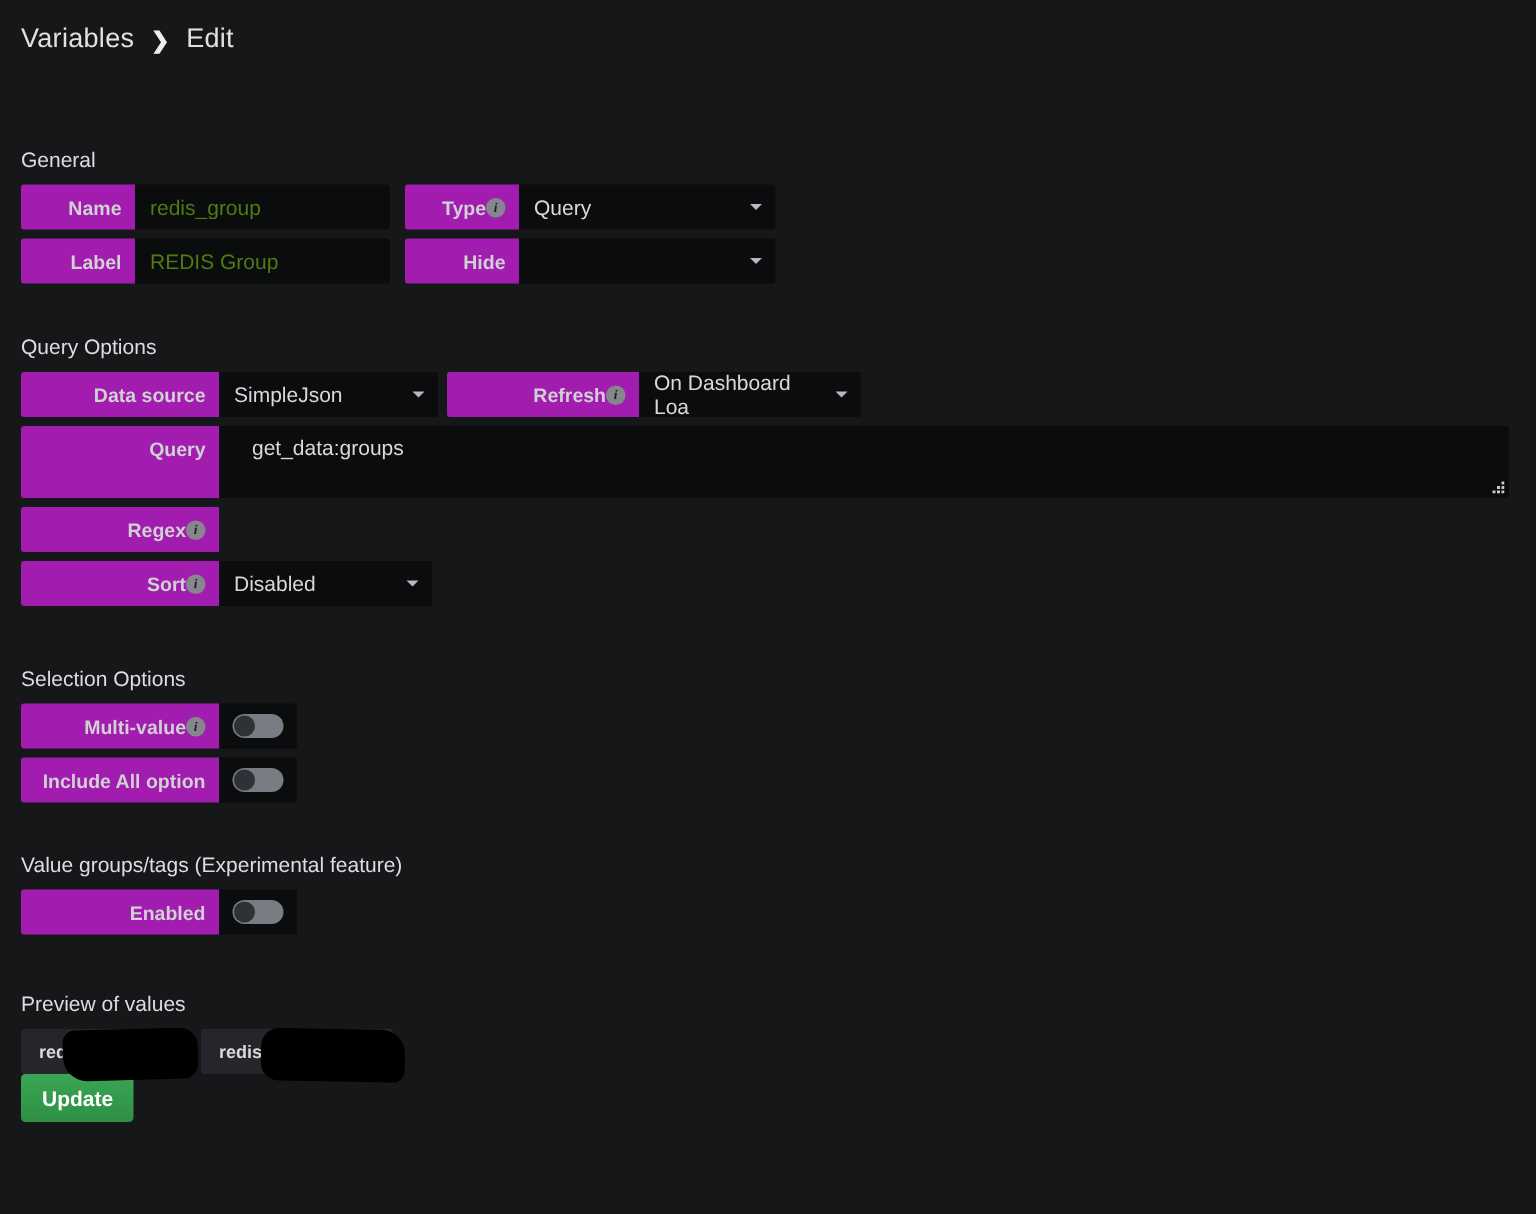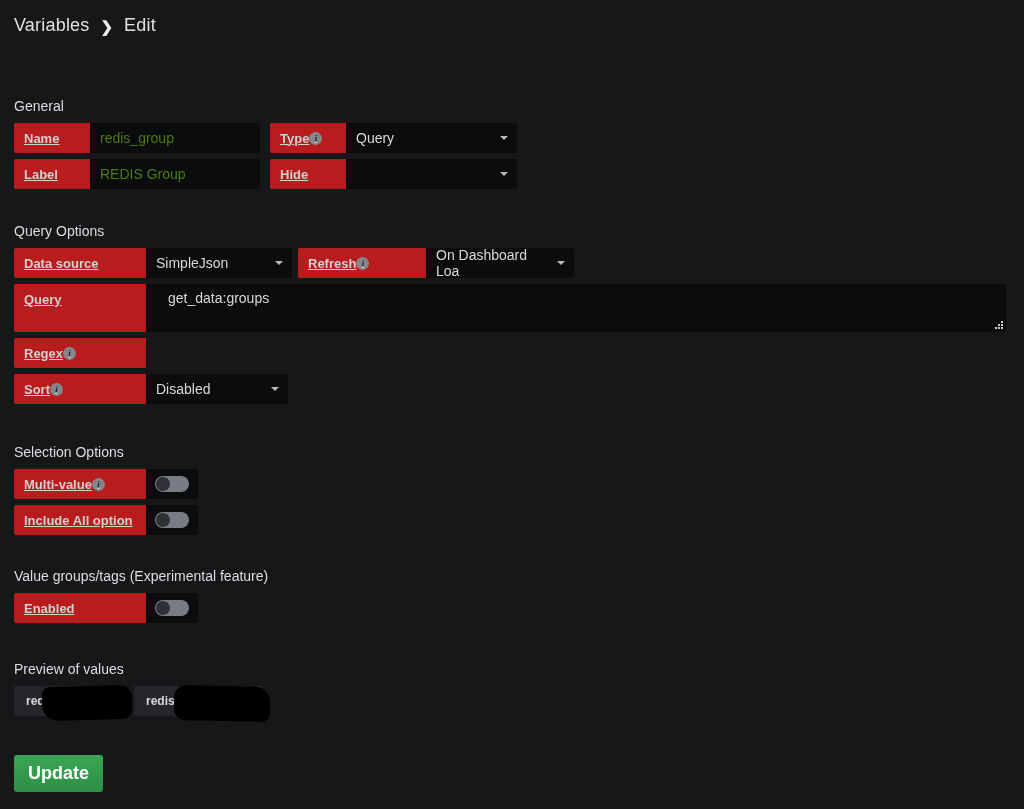--- a/index.html
+++ b/index.html
@@ -22,28 +22,27 @@
   .section { margin-bottom: 0; }
   .mt-general  { margin-top: 16px; }
   .mt-query    { margin-top: 34px; }
   .mt-select   { margin-top: 40px; }
   .mt-groups   { margin-top: 33px; }
   .mt-preview  { margin-top: 38px; }
 
   .row { display: flex; margin-bottom: 6px; }
 
   .gf-label {
-    background: #b91c1c;
+    background: #a21caf;
     height: 30px;
-    display: flex; align-items: center; justify-content: flex-start;
+    display: flex; align-items: center; justify-content: flex-end;
     padding: 0 9px 0 10px;
     font-size: 13px; font-weight: 600; color: #d0d1d3;
     border-radius: 2px 0 0 2px;
     flex-shrink: 0;
-    text-decoration: underline;
   }
   .w76  { width: 76px; }
   .w132 { width: 132px; }
 
   .gf-input {
     background: #0b0c0e;
     border: none; outline: none;
     height: 30px;
     color: #4d7c0f;
     font-size: 14px;
@@ -122,26 +121,25 @@
     position: relative;
   }
   .chip1 { width: 110px; }
   .chip2 { width: 128px; }
   .redact { position: absolute; background: #000; z-index: 2; }
   .redact1 { left: 28px; top: 0px; width: 90px; height: 34px; border-radius: 8px 12px 10px 16px; transform: rotate(-1.5deg); }
   .redact2 { left: 40px; top: 0px; width: 96px; height: 35px; border-radius: 12px 16px 8px 12px; transform: rotate(1deg); }
 
   
   .btn-update {
-    margin-top: 39px;
     display: inline-block;
     background: linear-gradient(180deg, #3aa654, #2e8f45);
     color: #ffffff;
     border: none; border-radius: 3px;
-    font-size: 18px; font-weight: 700;
+    font-size: 14px; font-weight: 700;
     font-family: "Liberation Sans", sans-serif;
     padding: 8px 14px;
     cursor: pointer;
   }
 </style>
 </head>
 <body>
 
 <div class="page">
 

